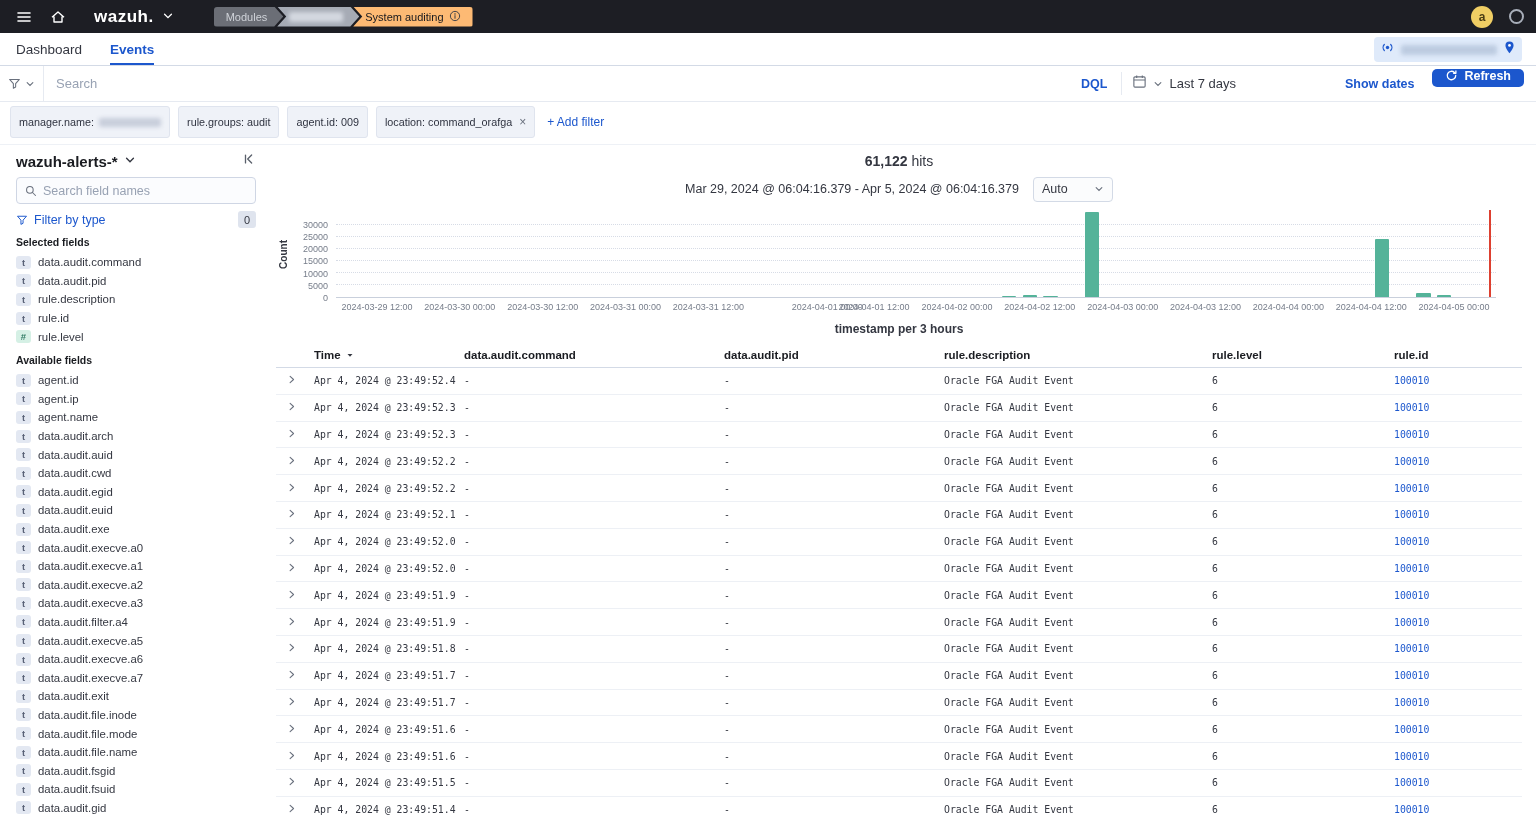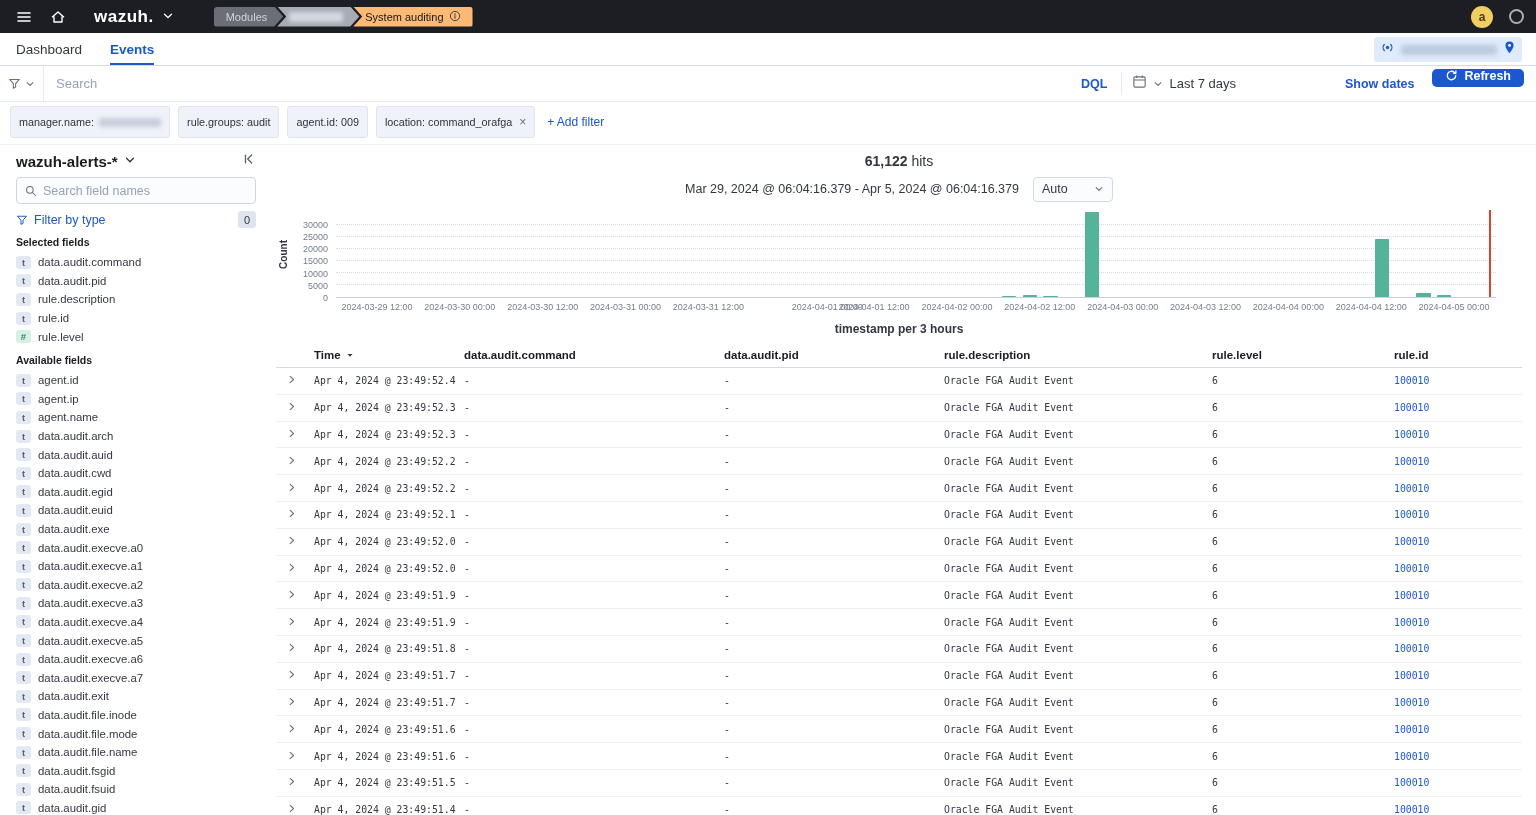--- a/index.html
+++ b/index.html
@@ -344,21 +344,21 @@
         <div class="field-row" data-interactable="true">
           <span class="field-type str" data-interactable="false">t</span>
           <span class="field-name" data-interactable="false">data.audit.execve.a2</span>
         </div>
         <div class="field-row" data-interactable="true">
           <span class="field-type str" data-interactable="false">t</span>
           <span class="field-name" data-interactable="false">data.audit.execve.a3</span>
         </div>
         <div class="field-row" data-interactable="true">
           <span class="field-type str" data-interactable="false">t</span>
-          <span class="field-name" data-interactable="false">data.audit.execve.a4</span>
+          <span class="field-name" data-interactable="false">data.audit.filter.a4</span>
         </div>
         <div class="field-row" data-interactable="true">
           <span class="field-type str" data-interactable="false">t</span>
           <span class="field-name" data-interactable="false">data.audit.execve.a5</span>
         </div>
         <div class="field-row" data-interactable="true">
           <span class="field-type str" data-interactable="false">t</span>
           <span class="field-name" data-interactable="false">data.audit.execve.a6</span>
         </div>
         <div class="field-row" data-interactable="true">

